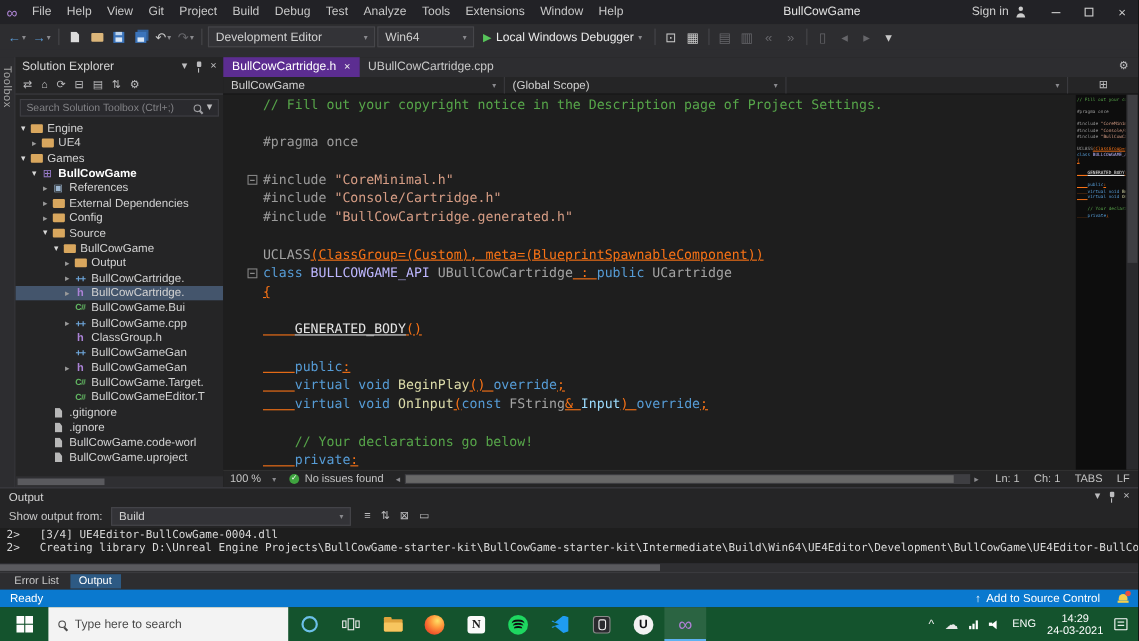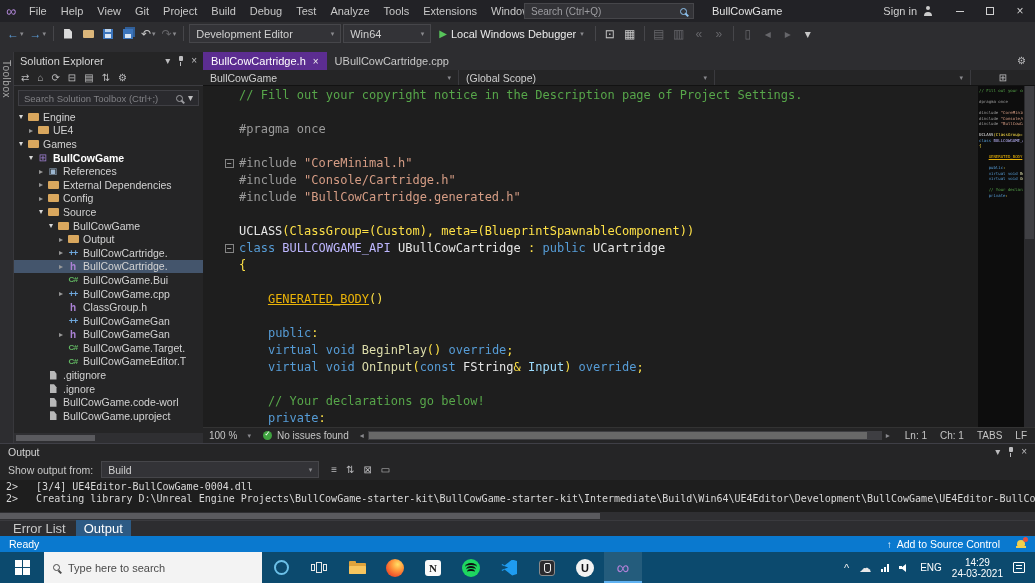--- a/index.html
+++ b/index.html
@@ -91,26 +91,26 @@
 .code-region{flex:1;position:relative;overflow:hidden;background:#1e1e1e;}
 .code-lines{position:absolute;left:0;top:1px;right:57px;bottom:0;font-family:"DejaVu Sans Mono",monospace;font-size:12px;line-height:17px;white-space:pre;overflow:hidden;}
 .code-line{height:17px;display:flex;}
 .gutter{width:36px;flex:none;display:flex;align-items:center;justify-content:flex-end;padding-right:5px;}
 .fold-box{width:9px;height:9px;border:1px solid #848484;color:#c8c8c8;font-size:8px;line-height:7px;text-align:center;display:block;background:#1e1e1e;}
 .code-text{flex:1;overflow:hidden;}
 .tok-com{color:#57a64a;}
 .tok-pre{color:#9b9b9b;}
 .tok-str{color:#d69d85;}
 .tok-kw{color:#569cd6;}
-.tok-type{color:#e5e5e5;}
-.tok-type-u{color:#eab308;text-decoration:underline;}
+.tok-type{color:#a3a3a3;}
+.tok-type-u{color:#e5e5e5;text-decoration:underline;}
 .tok-macro{color:#beb7ff;}
 .tok-fn{color:#dcdcaa;}
 .tok-param{color:#9cdcfe;}
-.tok-def{color:#fde047;}
+.tok-def{color:#f97316;text-decoration:underline;}
 .minimap{position:absolute;top:0;right:11px;width:46px;bottom:0;background:#0d0d0d;overflow:hidden;padding:2px 1px;}
 .mini-line{height:5.5px;font-family:"DejaVu Sans Mono",monospace;font-size:4px;line-height:5.5px;white-space:pre;overflow:hidden;}
 .vscroll{position:absolute;top:0;right:0;bottom:0;width:11px;background:#2a2a2d;}
 .vthumb{position:absolute;top:0;left:1px;width:9px;height:45%;background:#3f3f43;}
 .editor-bottom{height:16px;background:#252526;display:flex;align-items:center;border-top:1px solid #333;}
 .zoom{width:54px;display:flex;align-items:center;justify-content:space-between;padding:0 6px;font-size:10px;color:#c5c5c5;}
 .health{display:flex;align-items:center;gap:5px;font-size:10px;color:#c5c5c5;padding:0 6px;white-space:nowrap;}
 .health-dot{width:9px;height:9px;border-radius:50%;background:#3fa33f;color:#fff;flex:none;position:relative;}
 .health-dot::before{content:'✓';position:absolute;left:1.5px;top:-1px;font-size:7px;color:#fff;}
 .editor-hscroll{flex:1;display:flex;align-items:center;height:100%;padding:0 2px;gap:1px;}
@@ -122,35 +122,35 @@
 
 .output{position:absolute;top:443px;left:0;right:0;height:93px;background:#252526;display:flex;flex-direction:column;border-top:1px solid #3f3f46;}
 .out-header{height:15px;display:flex;align-items:center;padding:0 8px;font-size:10.5px;color:#d4d4d4;}
 .out-controls{height:21px;display:flex;align-items:center;gap:8px;padding:0 8px;font-size:10.5px;color:#c8c8c8;}
 .out-combo{width:218px;height:17px;background:#333337;border:1px solid #46464a;display:flex;align-items:center;justify-content:space-between;padding:0 6px;font-size:10.5px;color:#d0d0d0;}
 .out-actions{display:flex;gap:9px;color:#bdbdbf;font-size:10px;margin-left:4px;}
 .out-log{flex:1;background:#1e1e1e;padding:1px 6px;font-family:"DejaVu Sans Mono",monospace;font-size:10px;line-height:12px;color:#d8d8d8;white-space:pre;overflow:hidden;}
 .out-hscroll{height:8px;background:#2f2f32;position:relative;}
 .out-hscroll .thumb{position:absolute;left:0;top:1px;width:58%;height:6px;background:#5a5a5e;}
 .out-tabs{height:16px;background:#2d2d30;display:flex;align-items:center;gap:2px;padding-left:5px;border-top:1px solid #3a3a3e;}
-.out-tab{padding:1px 8px;font-size:13px;color:#c8c8c8;}
+.out-tab{padding:1px 8px;font-size:10px;color:#c8c8c8;}
 .out-tab.active{background:#2d5a84;color:#fff;}
 
 
 .statusbar{position:absolute;top:536px;left:0;right:0;height:16px;background:#0a79cf;display:flex;align-items:center;padding:0 9px;font-size:10.5px;color:#fff;}
 .sb-right{margin-left:auto;display:flex;align-items:center;gap:16px;}
 .sc-btn{display:flex;align-items:center;gap:5px;white-space:nowrap;}
 .up-arrow{font-size:10px;}
 .bell{position:relative;width:10px;height:11px;}
 .bell::before{content:'';position:absolute;left:1px;top:1px;width:8px;height:6px;background:#f2cf4e;border-radius:4px 4px 1px 1px;}
 .bell::after{content:'';position:absolute;left:0;top:7px;width:10px;height:2px;background:#f2cf4e;}
 .bell .dot{position:absolute;right:-2px;top:-2px;width:5px;height:5px;border-radius:50%;background:#e8503f;}
 
 
-.taskbar{position:absolute;top:552px;left:0;right:0;height:31px;background:#0c4a6e;display:flex;align-items:stretch;}
+.taskbar{position:absolute;top:552px;left:0;right:0;height:31px;background:#14532d;display:flex;align-items:stretch;}
 .start{width:44px;display:flex;align-items:center;justify-content:center;}
 .win-logo{display:grid;grid-template-columns:7px 7px;grid-template-rows:7px 7px;gap:1px;}
 .win-logo i{background:#fdfdfd;display:block;}
 .tsearch{width:218px;background:#f3f3f3;display:flex;align-items:center;gap:8px;padding:0 9px;color:#4a4a4a;font-size:11px;white-space:nowrap;overflow:hidden;}
 .apps{display:flex;}
 .tb-app{width:38px;display:flex;align-items:center;justify-content:center;}
 .tb-app.active{background:rgba(255,255,255,.10);box-shadow:inset 0 -2px 0 #5fb2f2;}
 .cortana{width:15px;height:15px;border-radius:50%;border:2px solid #6cc0e8;display:block;}
 .task-view{display:flex;align-items:center;gap:1px;}
 .task-view i{display:block;width:4px;height:7px;border:1px solid #e8e8e8;}
@@ -201,24 +201,20 @@
         <div class="menu-item">Project</div>
         <div class="menu-item">Build</div>
         <div class="menu-item">Debug</div>
         <div class="menu-item">Test</div>
         <div class="menu-item">Analyze</div>
         <div class="menu-item">Tools</div>
         <div class="menu-item">Extensions</div>
         <div class="menu-item">Window</div>
         <div class="menu-item">Help</div>
       </div>
-    <div class="tb-search">
-      <span class="tb-search-text">Search (Ctrl+Q)</span>
-      <span class="mag blue"></span>
-    </div>
     <div class="tb-title">BullCowGame</div>
     <div class="signin">
       <span>Sign in</span>
       <span class="person-icon"></span>
     </div>
     <div class="win-controls">
       <div class="win-btn">
           <span class="min-glyph"></span>
         </div>
       <div class="win-btn">

